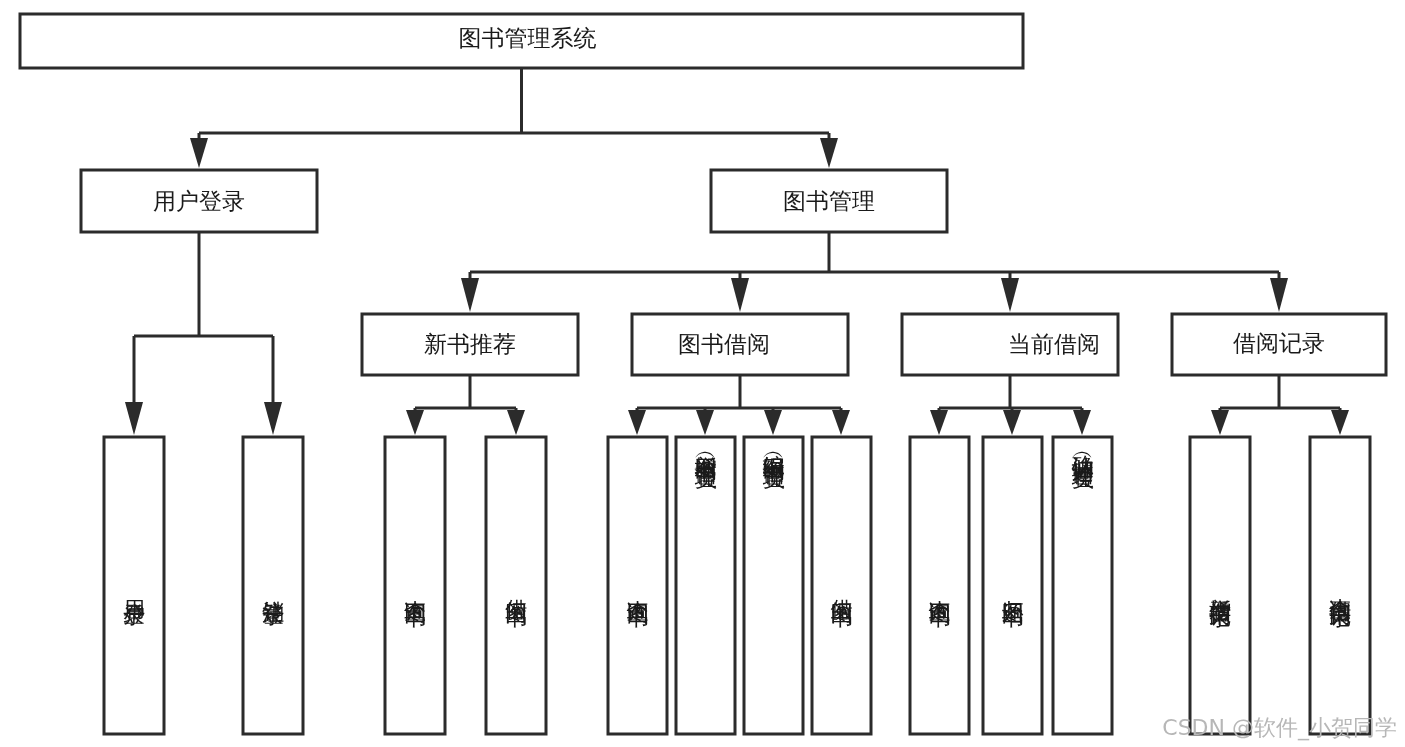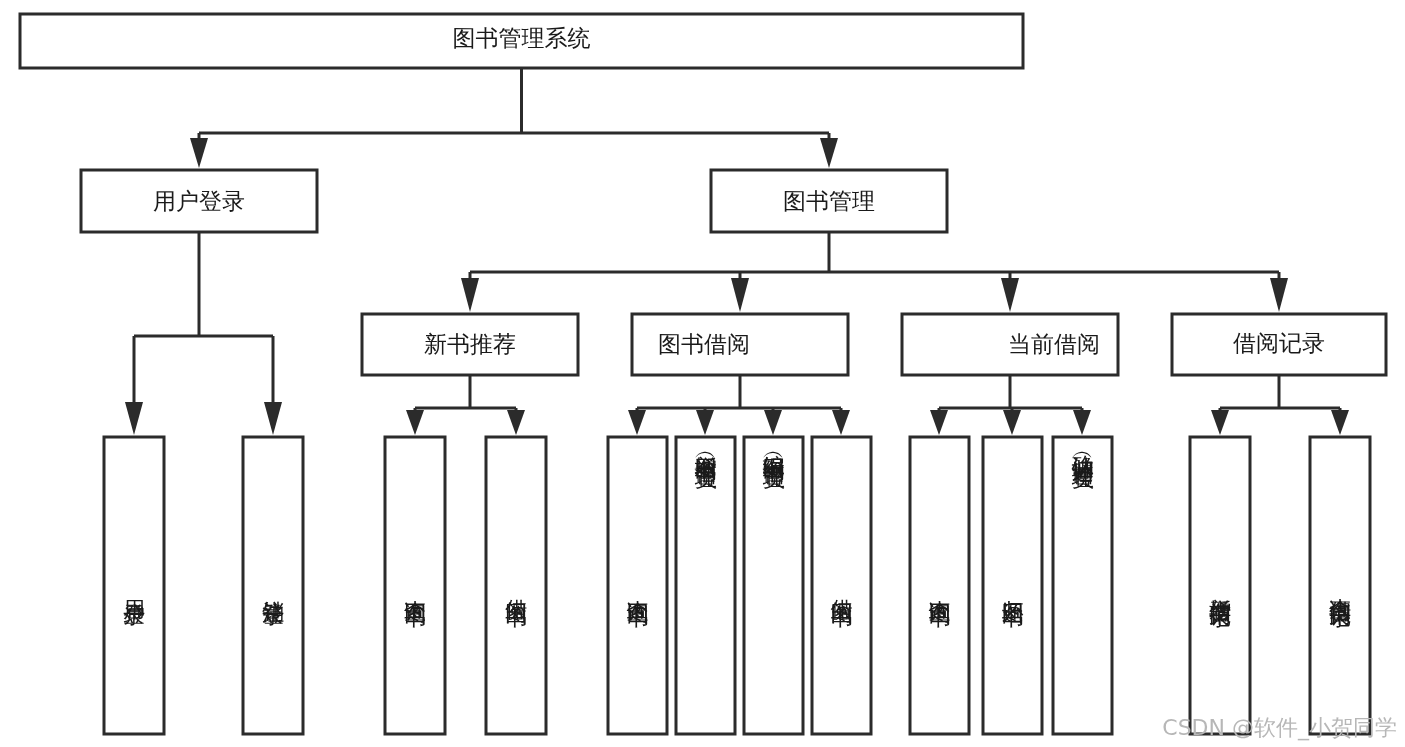--- a/index.html
+++ b/index.html
@@ -177,35 +177,35 @@
     <rect class="node-rect" x="676" y="437" width="59" height="297"></rect>
     <rect class="node-rect" x="744" y="437" width="59" height="297"></rect>
     <rect class="node-rect" x="812" y="437" width="59" height="297"></rect>
     <rect class="node-rect" x="910" y="437" width="59" height="297"></rect>
     <rect class="node-rect" x="983" y="437" width="59" height="297"></rect>
     <rect class="node-rect" x="1053" y="437" width="59" height="297"></rect>
     <rect class="node-rect" x="1190" y="437" width="60" height="297"></rect>
     <rect class="node-rect" x="1310" y="437" width="60" height="297"></rect>
   </svg>
 
-  <div class="htext-box" style="left:20px; top:14px; width:1003px; height:48px;">
+  <div class="htext-box" style="left:26px; top:14px; width:1003px; height:48px;">
     <span class="htext">图书管理系统</span>
   </div>
 
   <div class="htext-box" style="left:81px; top:170px; width:236px; height:62px;">
     <span class="htext">用户登录</span>
   </div>
   <div class="htext-box" style="left:711px; top:170px; width:236px; height:62px;">
     <span class="htext">图书管理</span>
   </div>
 
   <div class="htext-box" style="left:362px; top:314px; width:216px; height:61px;">
     <span class="htext">新书推荐</span>
   </div>
-  <div class="htext-box" style="left:612px; top:314px; width:184px; height:61px;">
+  <div class="htext-box" style="left:632px; top:314px; width:184px; height:61px;">
     <span class="htext">图书借阅</span>
   </div>
   <div class="htext-box" style="left:902px; top:314px; width:216px; height:61px;padding-left:44px;">
     <span class="htext">当前借阅</span>
   </div>
   <div class="htext-box" style="left:1172px; top:314px; width:214px; height:59px;">
     <span class="htext">借阅记录</span>
   </div>
 
   <div class="vtext-box" style="left:104px; top:437px; width:60px; height:297px;">

